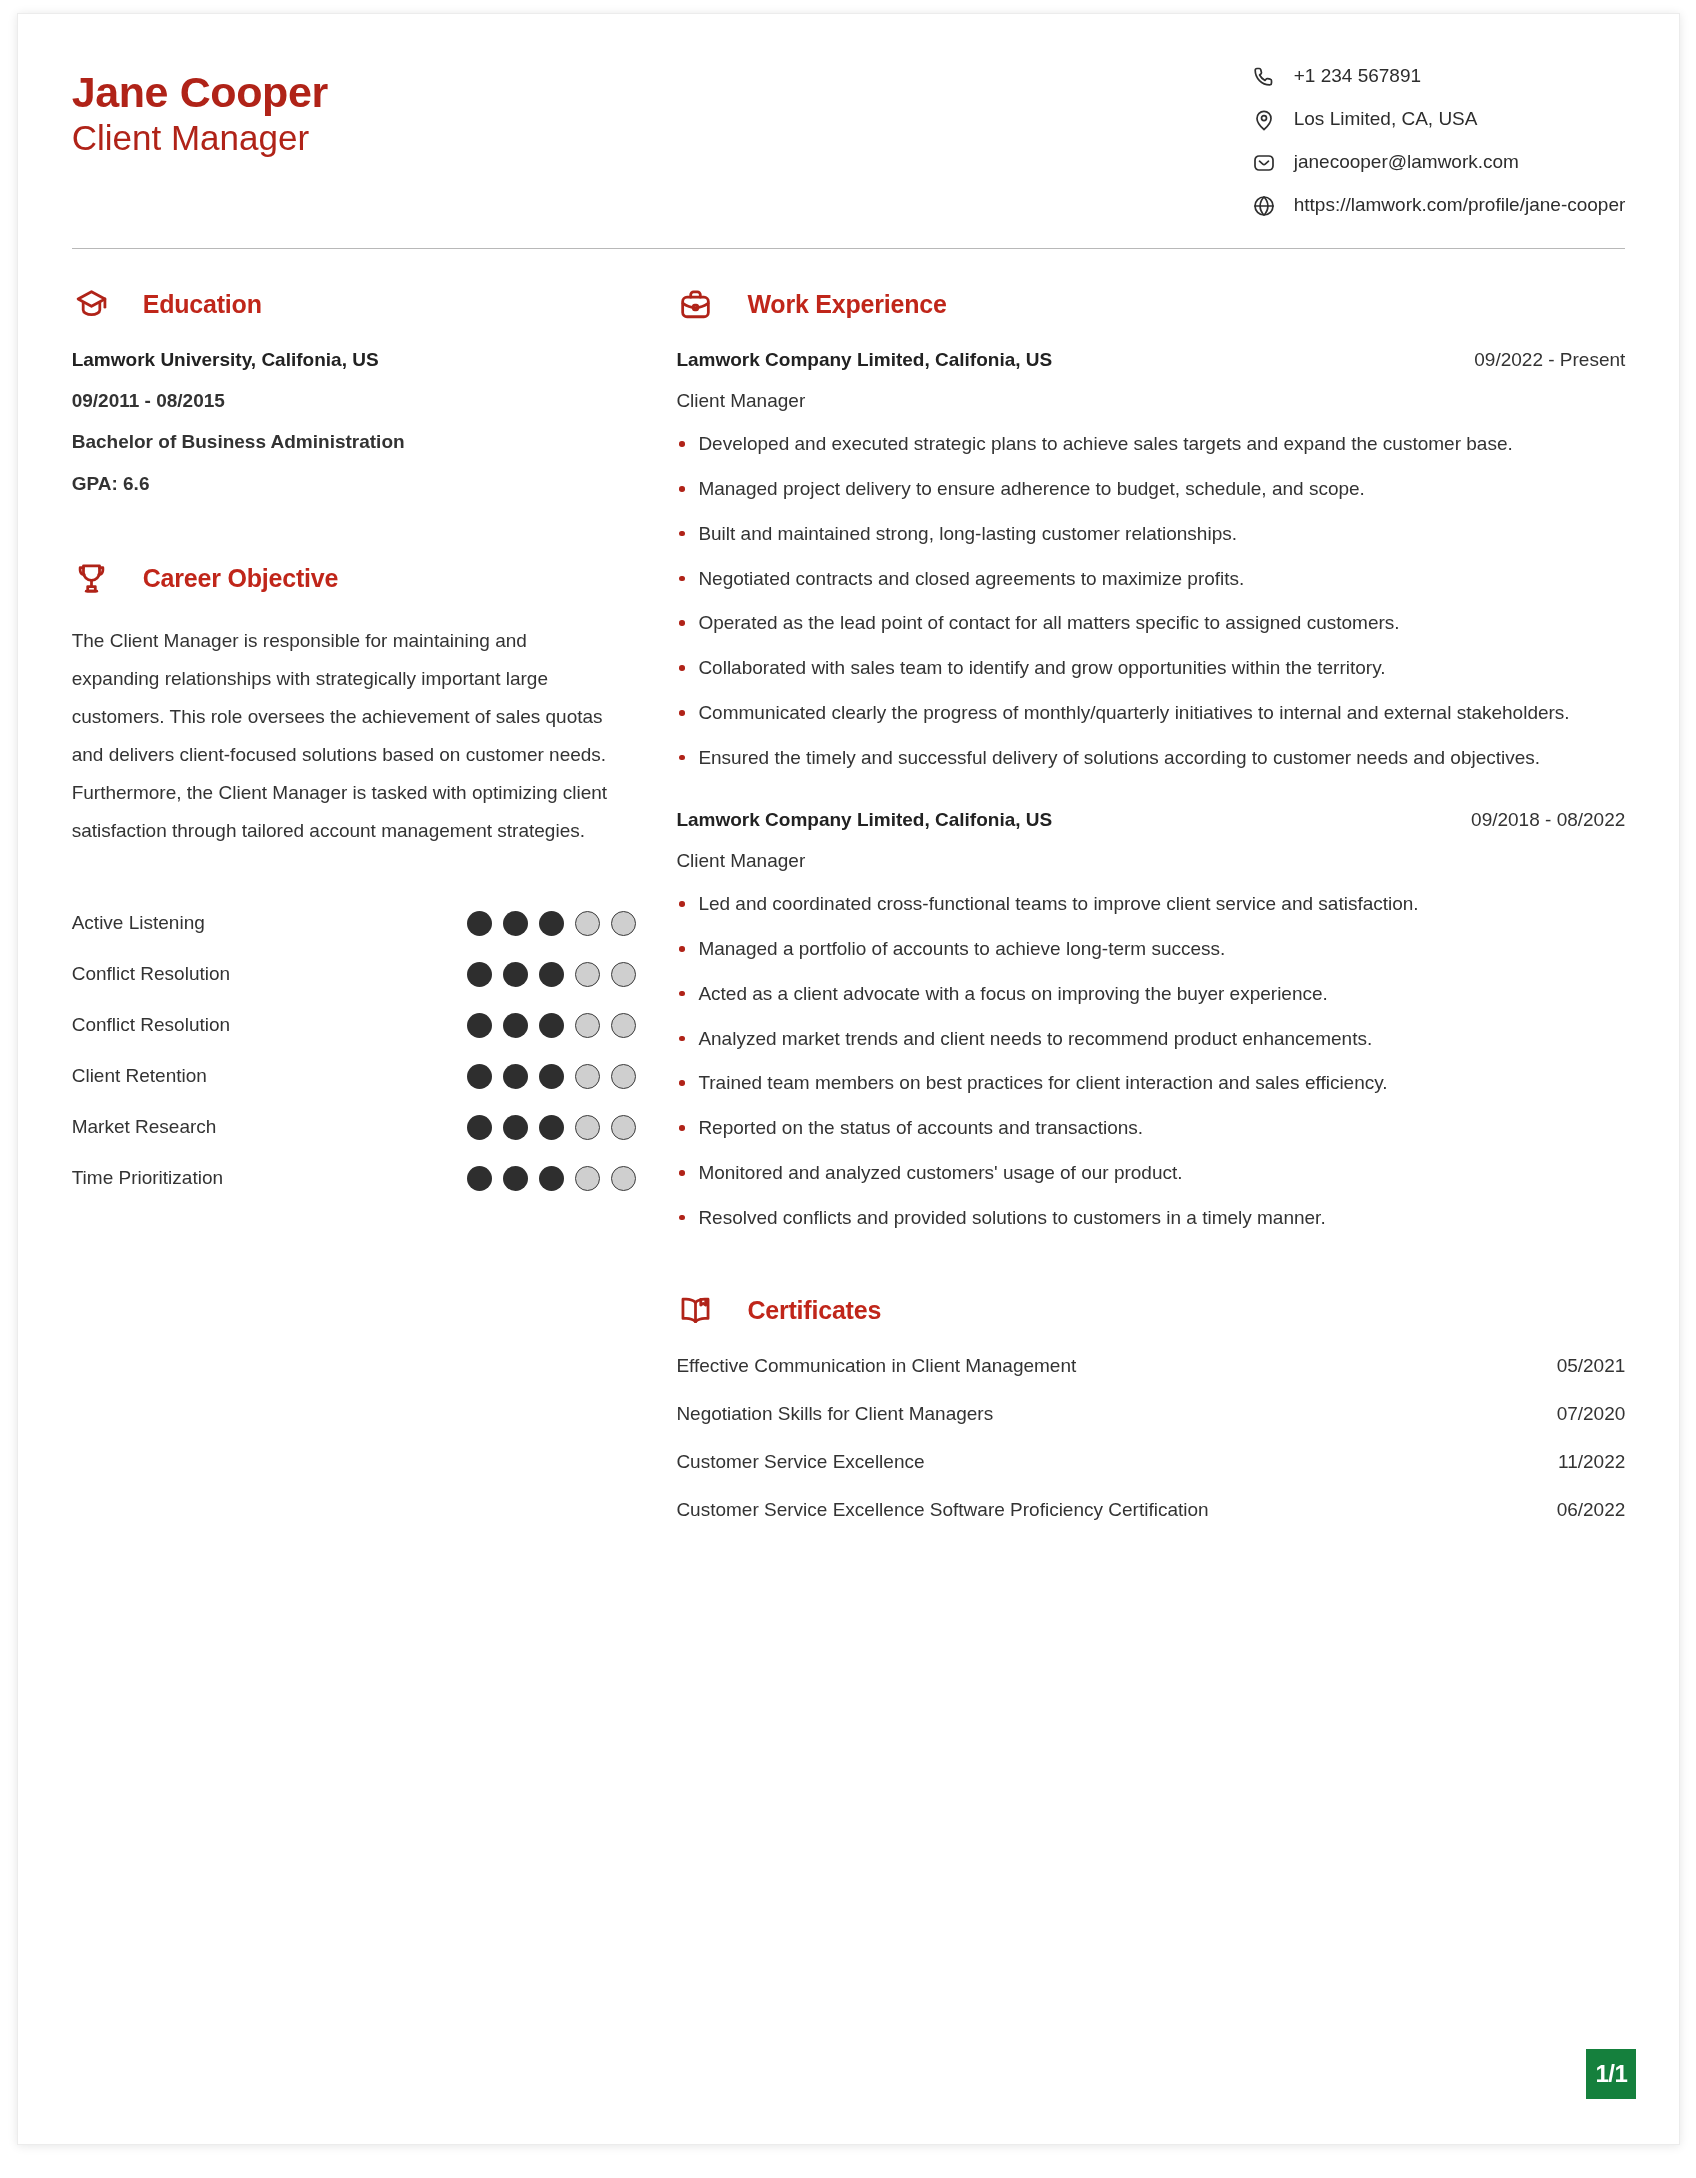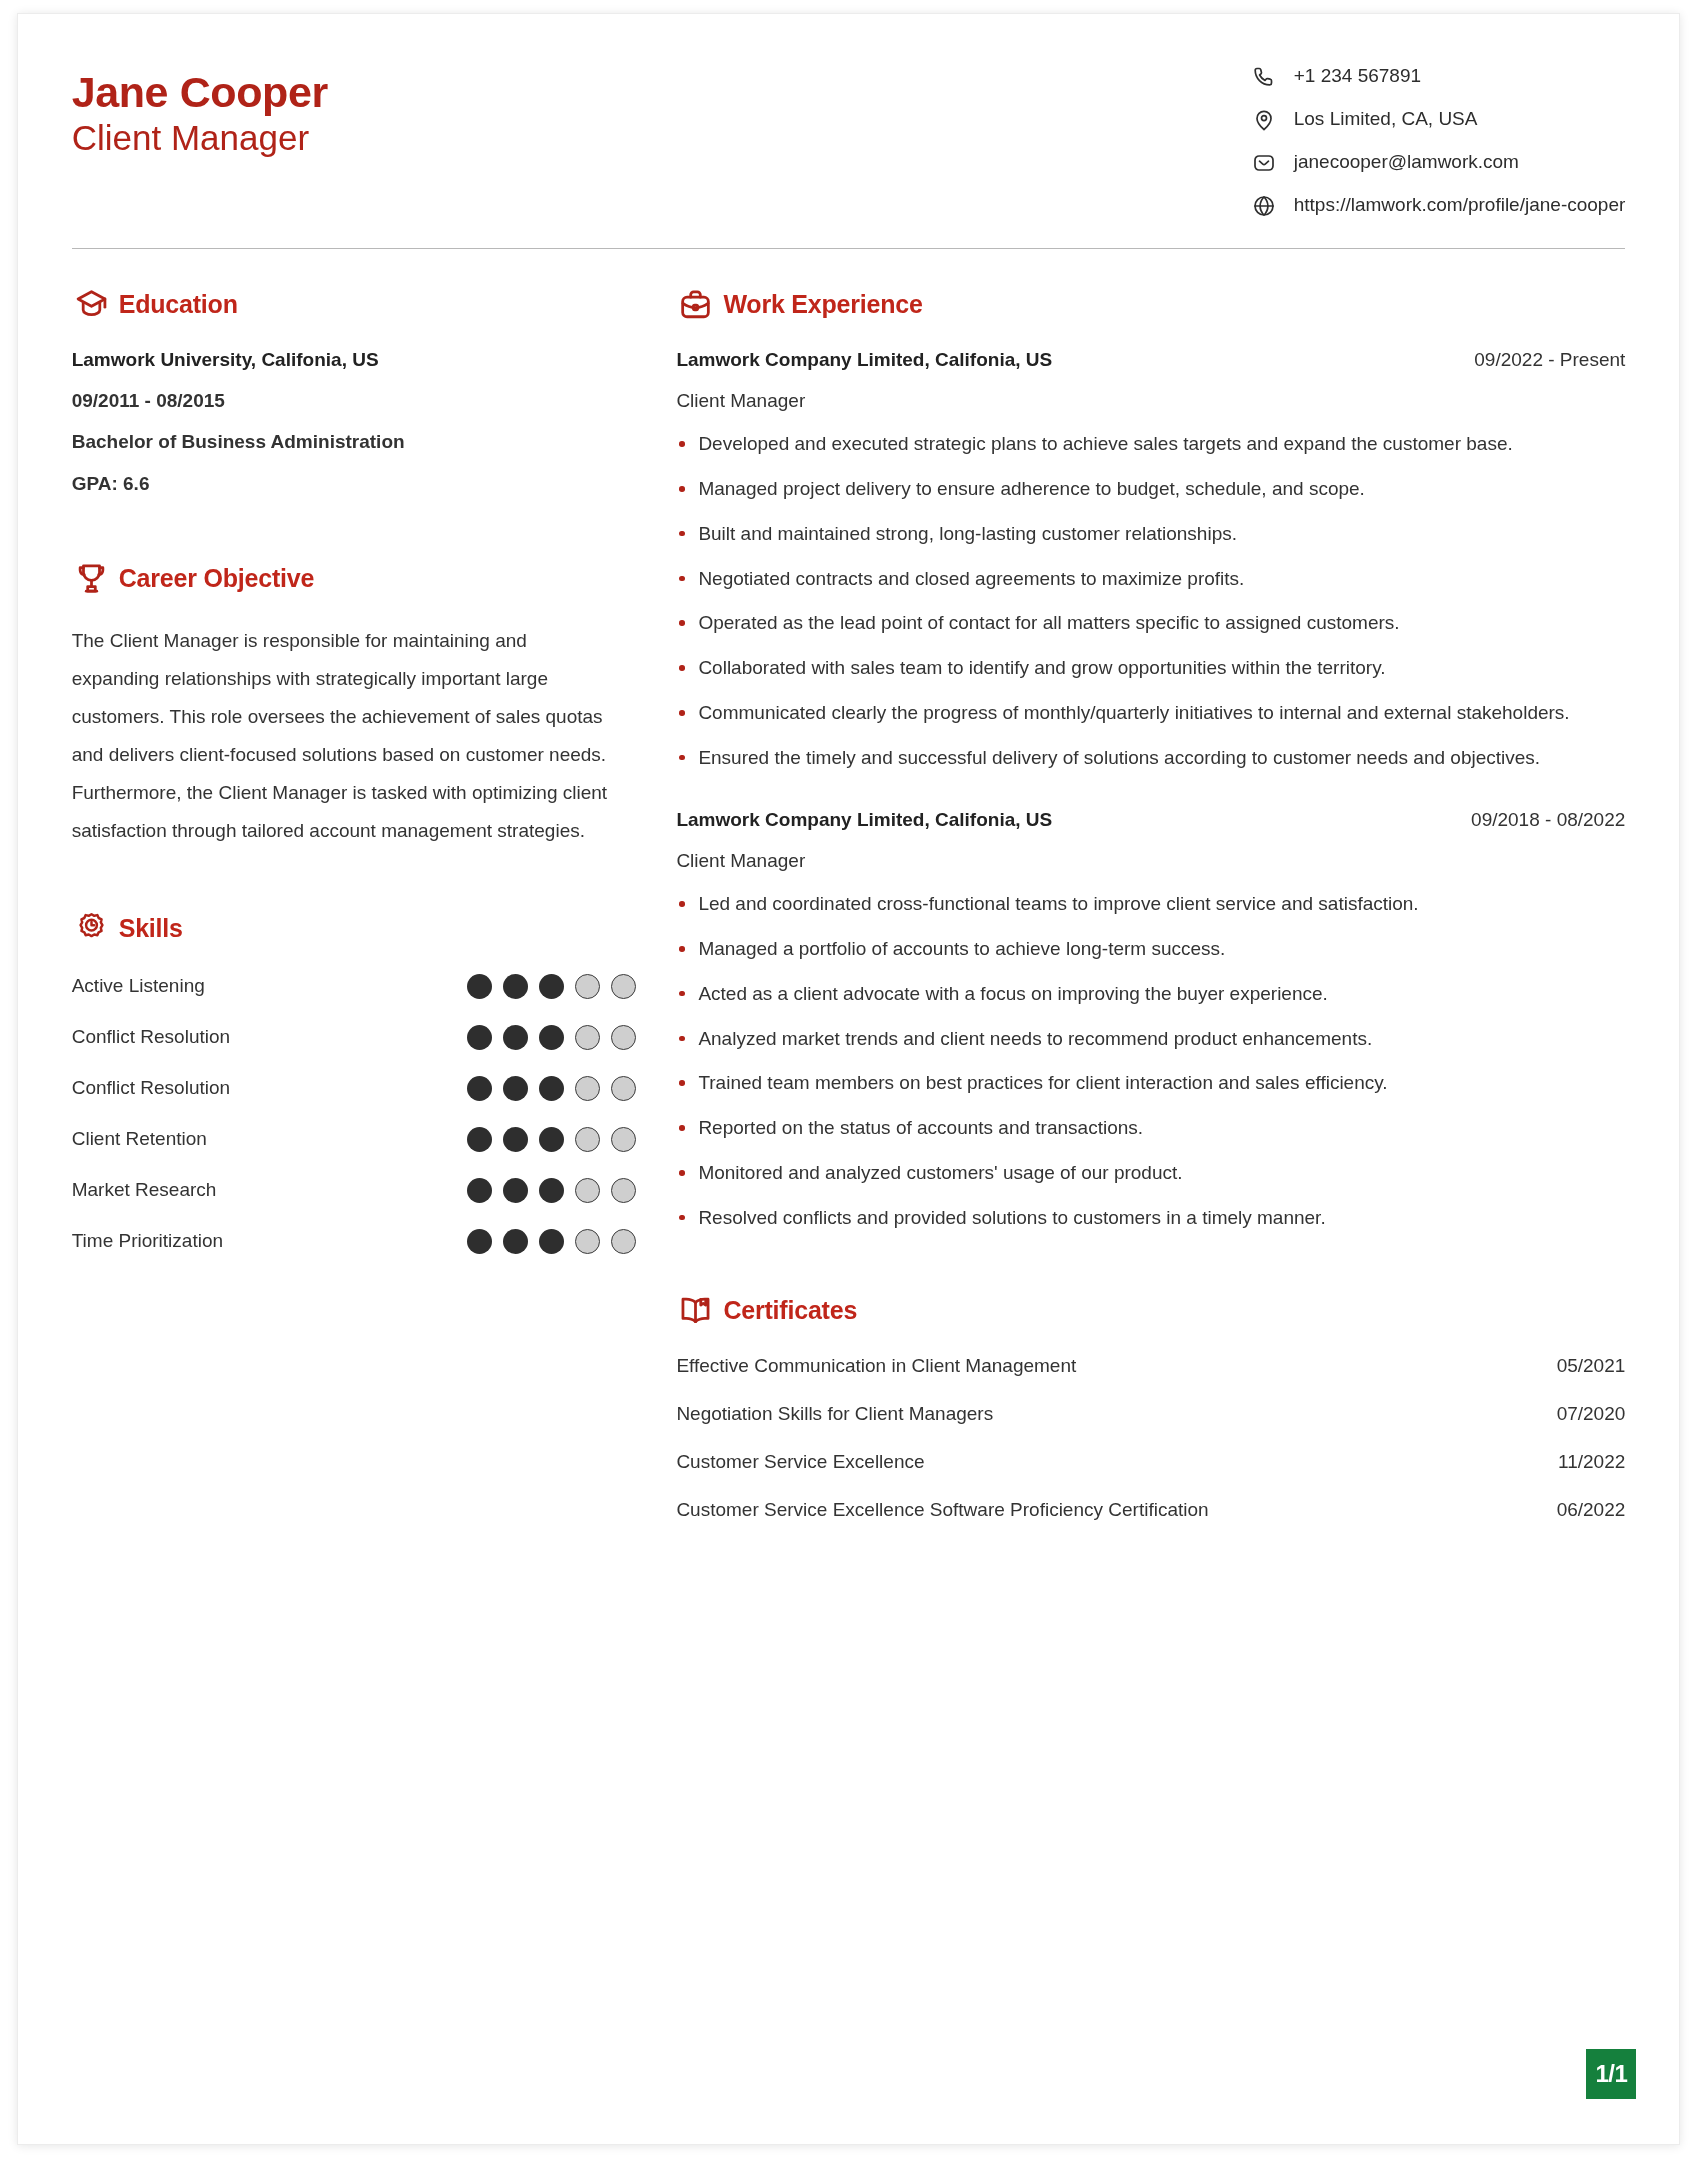--- a/index.html
+++ b/index.html
@@ -91,21 +91,21 @@
     padding-top: 37px;
   }
   .col-left  { width: 601px; flex: 0 0 601px; padding-right: 37px; }
   .col-right { flex: 1 1 auto; padding-left: 3.7px; }
 
   
   .section { margin-bottom: 0; }
   .section-head {
     display: flex;
     align-items: center;
-    gap: 8px;
+    gap: 32px;
     margin-bottom: 24px;
   }
   .section-icon {
     width: 39px;
     height: 39px;
     flex: 0 0 39px;
     display: flex;
     align-items: center;
     justify-content: center;
     color: #b02318;
@@ -359,30 +359,20 @@
               </svg>
             </span>
             <span class="section-title">Career Objective</span>
           </div>
           <div class="objective-text">The Client Manager is responsible for maintaining and expanding relationships with strategically important large customers. This role oversees the achievement of sales quotas and delivers client-focused solutions based on customer needs. Furthermore, the Client Manager is tasked with optimizing client satisfaction through tailored account management strategies.</div>
         </div>
 
         <div class="gap-objective"></div>
 
         <div class="section">
-          <div class="section-head">
-            <span class="section-icon">
-              <svg width="35" height="35" viewBox="0 0 24 24" fill="none" stroke="currentColor" stroke-width="1.7" stroke-linecap="round" stroke-linejoin="round">
-                <path d="M12 2.2l1.9 1.1 2.1-.5.9 2 2 .9-.5 2.1 1.1 1.9-1.1 1.9.5 2.1-2 .9-.9 2-2.1-.5L12 17.2l-1.9-1.1-2.1.5-.9-2-2-.9.5-2.1L4.5 9.7l1.1-1.9-.5-2.1 2-.9.9-2 2.1.5z"></path>
-                <circle cx="12" cy="9.7" r="3.7"></circle>
-                <path d="M12 7.6v2.1h1.8"></path>
-              </svg>
-            </span>
-            <span class="section-title">Skills</span>
-          </div>
           <div id="skills-list">
               <div class="skill-row">
                 <span class="skill-name">Active Listening</span>
                 <span class="skill-dots">
                   <span class="dot filled"></span>
                   <span class="dot filled"></span>
                   <span class="dot filled"></span>
                   <span class="dot empty"></span>
                   <span class="dot empty"></span>
                 </span>

